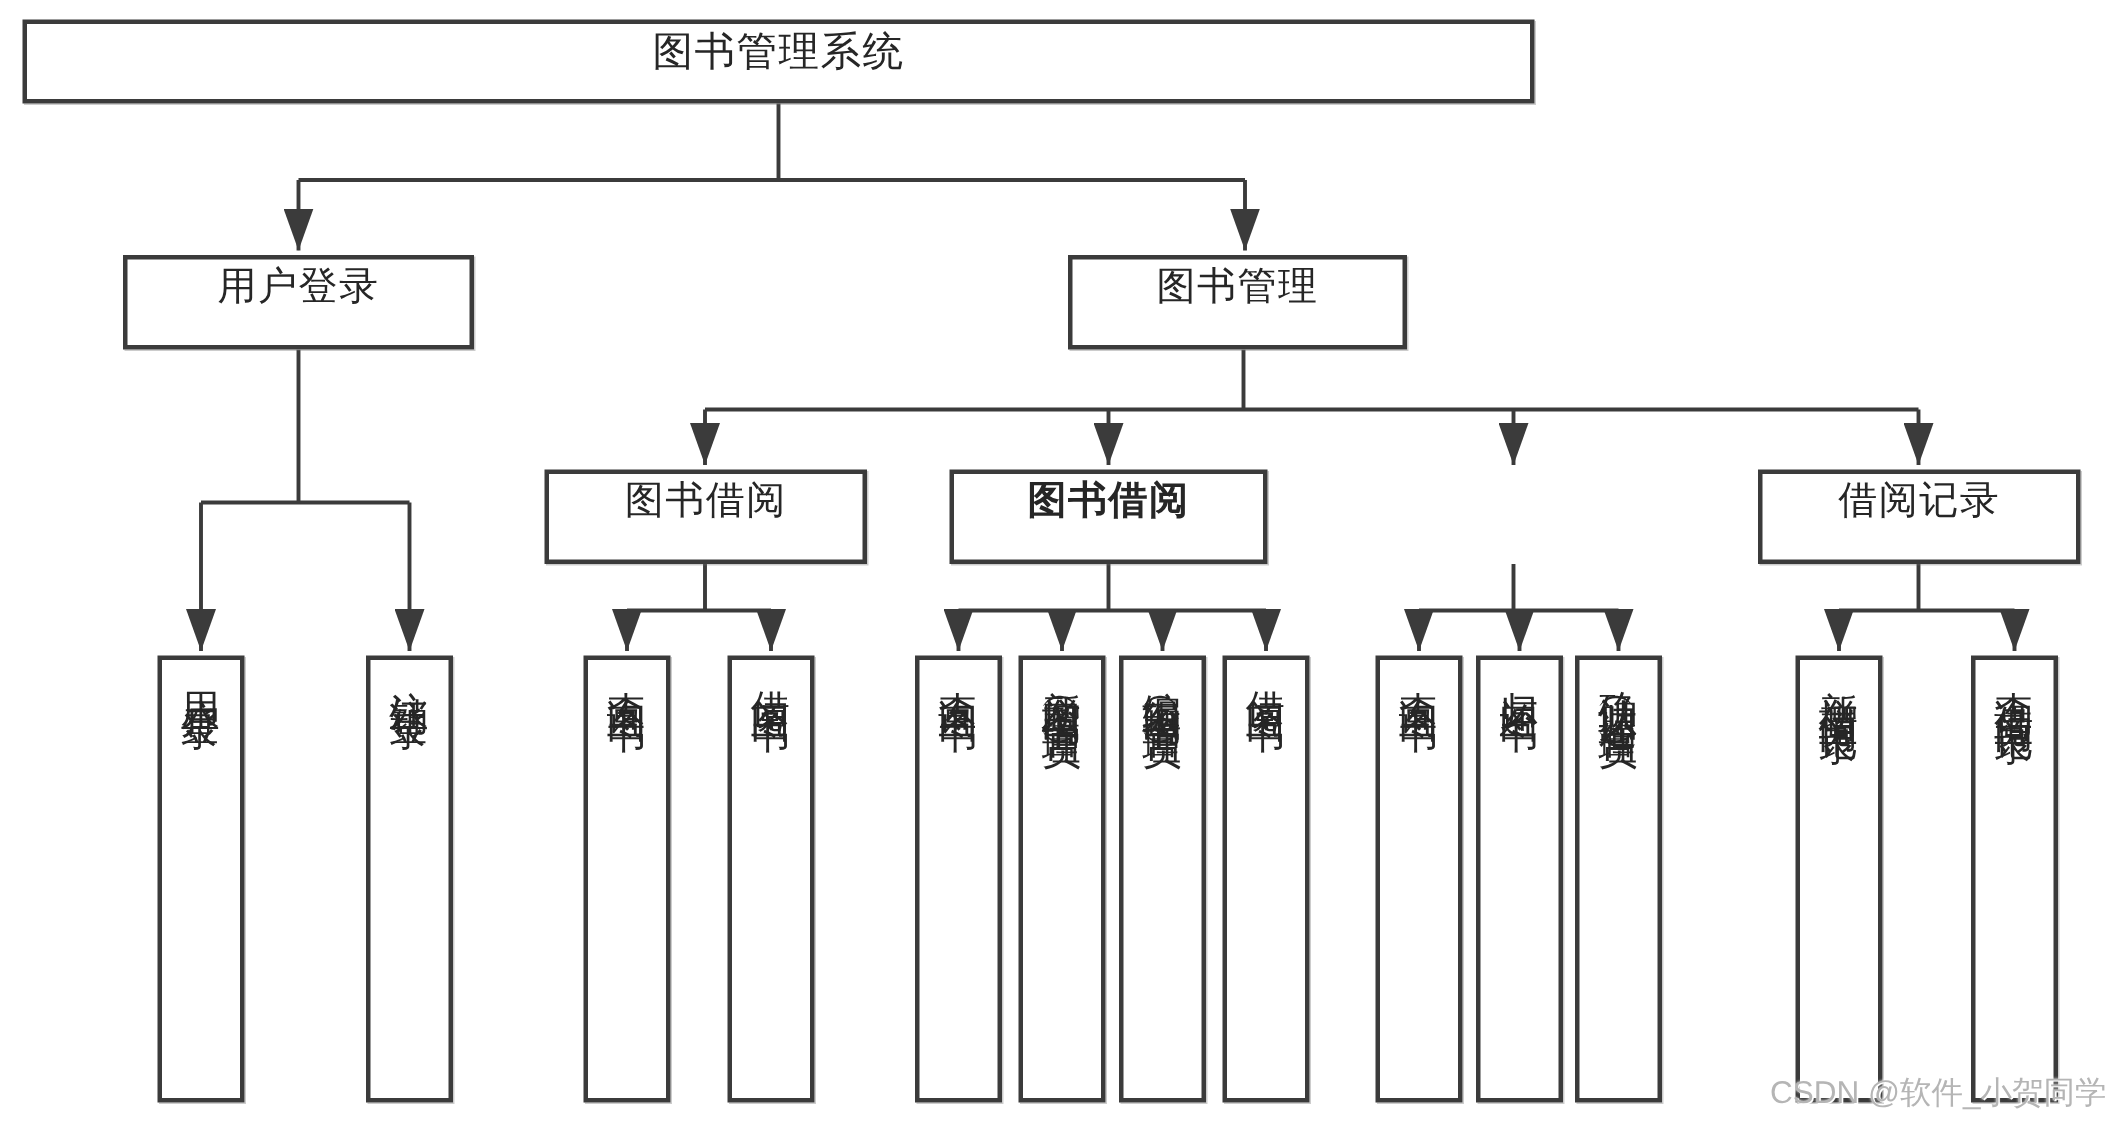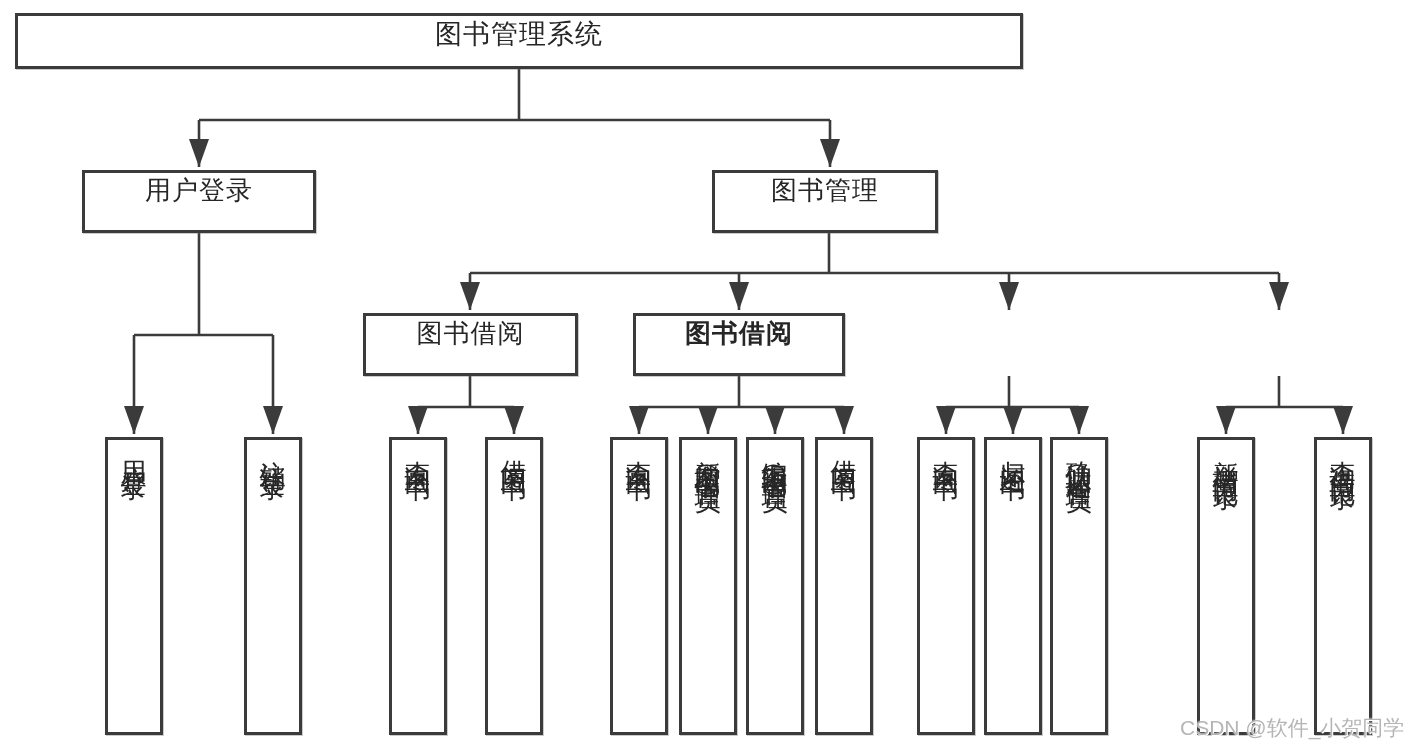--- a/index.html
+++ b/index.html
@@ -140,20 +140,23 @@
   <div class="node n-l2b">
     <span class="hlabel">图书管理</span>
   </div>
 
   <div class="node n-l3a">
     <span class="hlabel">图书借阅</span>
   </div>
   <div class="node n-l3b">
     <span class="hlabel">图书借阅</span>
   </div>
+  <div class="node n-l3d">
+    <span class="hlabel">借阅记录</span>
+  </div>
 
   <div class="node vnode leaf n-leaf1">
     <span>用户登录</span>
   </div>
   <div class="node vnode leaf n-leaf2">
     <span>注销登录</span>
   </div>
 
   <div class="node vnode leaf n-leaf3">
     <span>查询图书</span>

